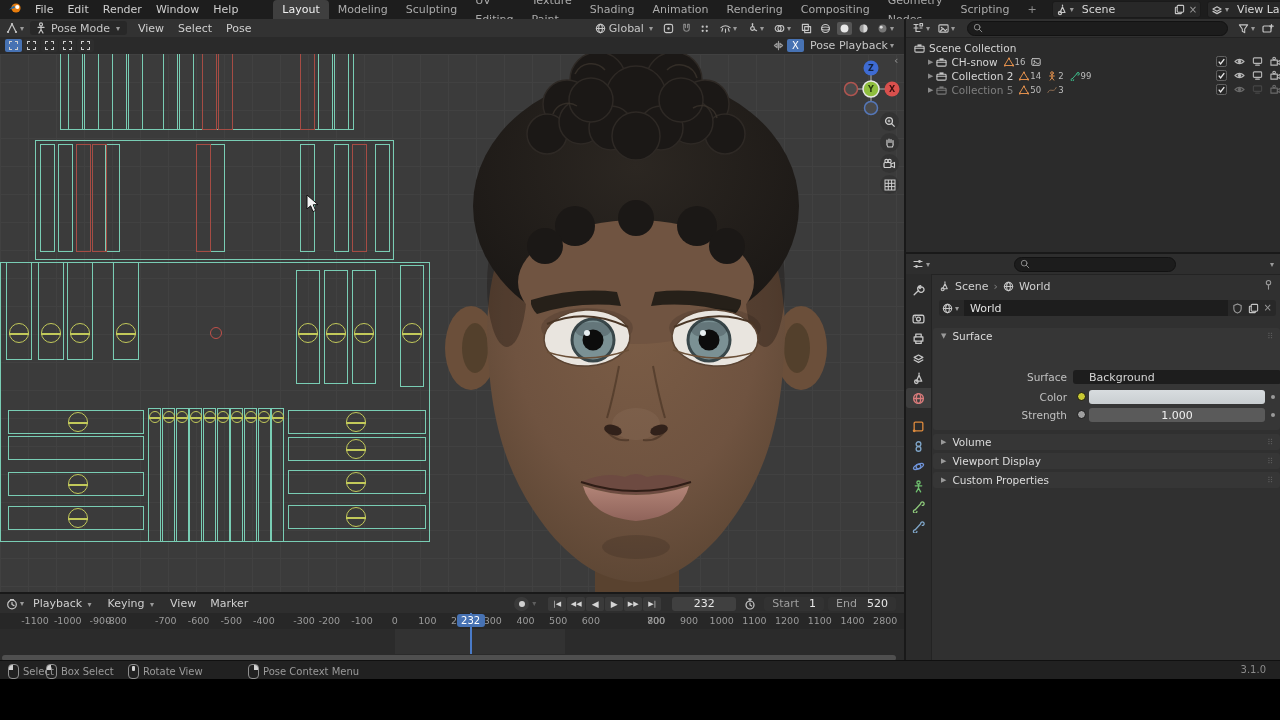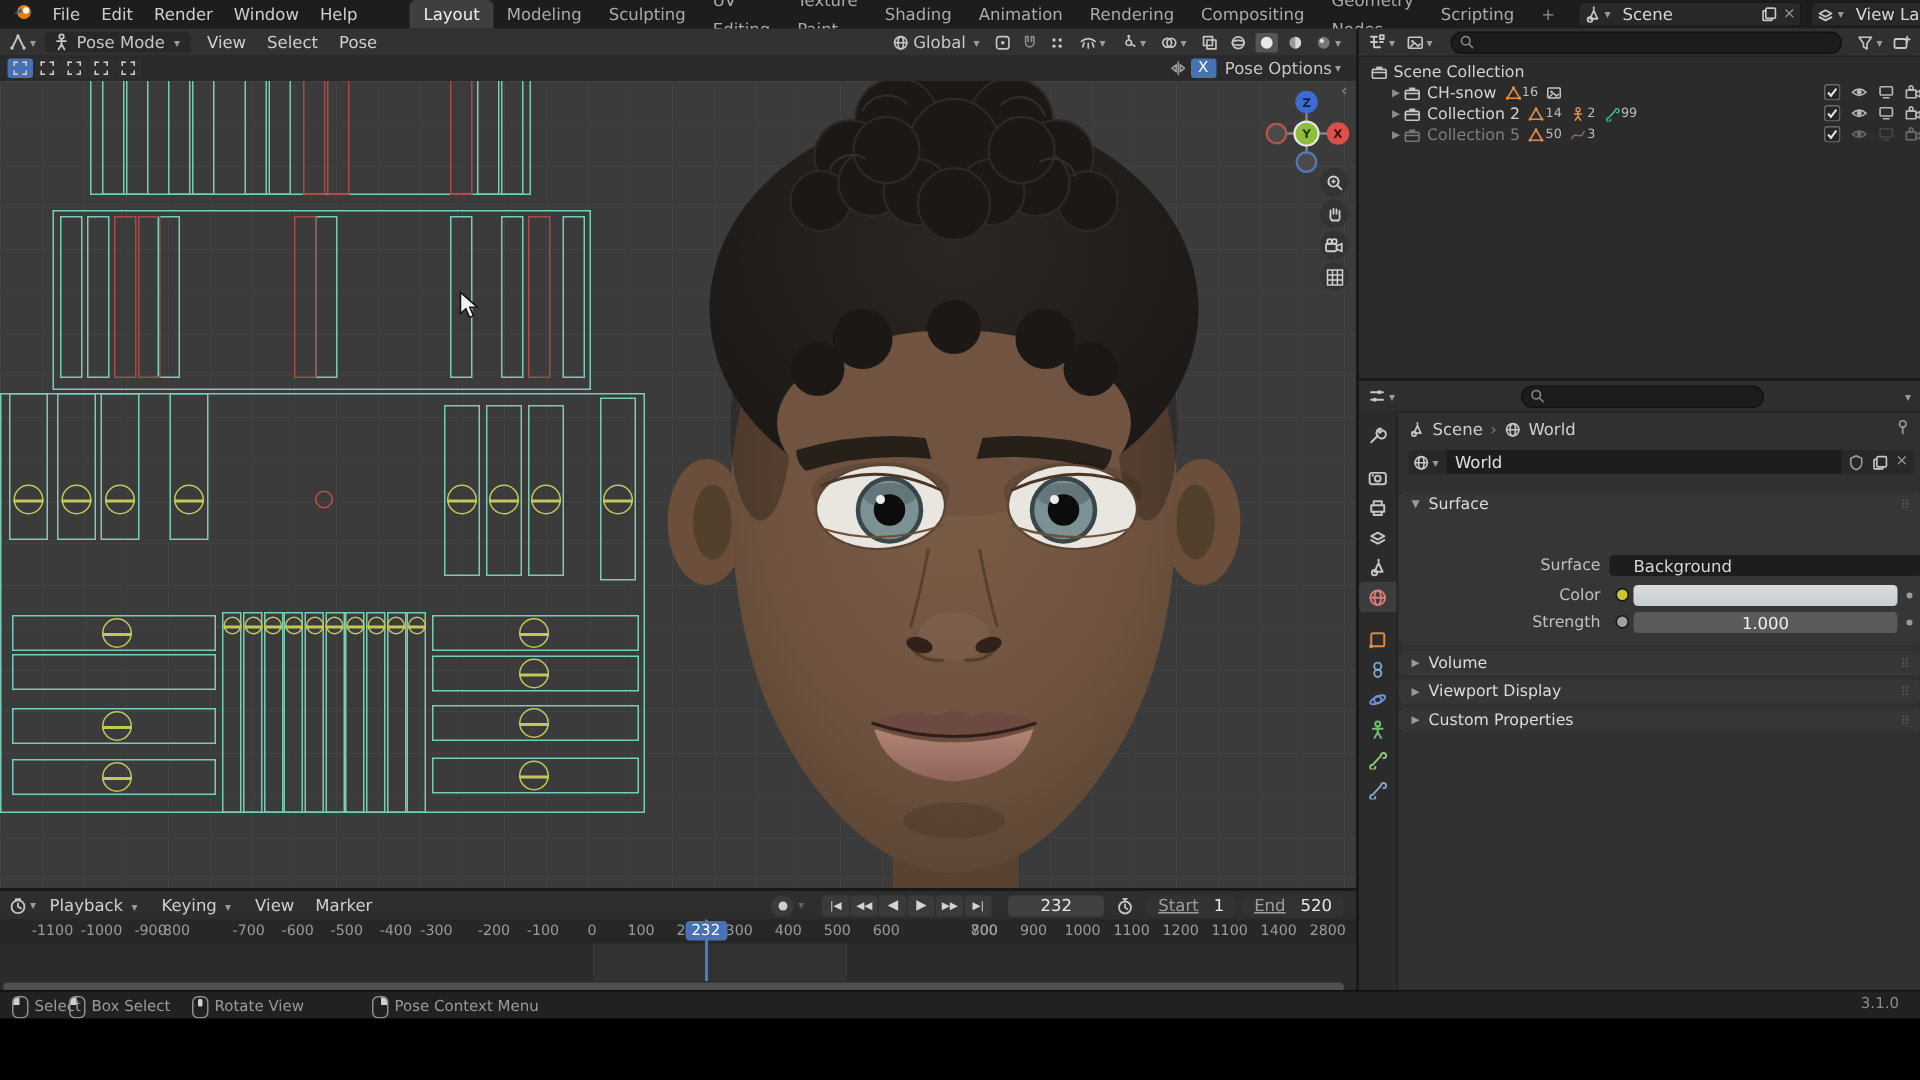--- a/index.html
+++ b/index.html
@@ -67,21 +67,21 @@
   .deco-dot{position:absolute;width:4px;height:4px;border-radius:50%;background:#9a9a9a;}
   .usenodes{background:#4772b3;color:#fff;border-radius:3px;height:14px;display:flex;align-items:center;justify-content:center;font-size:10.5px;}
   
   #timeline{left:0;top:592px;width:904px;height:68px;background:#2b2b2b;border-top:2px solid #191919;}
   #tl-header{position:absolute;left:0;top:0;width:904px;height:19px;background:#2e2e2e;border-bottom:1px solid #222;display:flex;align-items:center;}
   #tl-ruler{position:absolute;left:0;top:19px;width:904px;height:16px;background:#272727;border-bottom:1px solid #222;}
   #tl-track{position:absolute;left:0;top:35px;width:904px;height:25px;background:#2b2b2b;}
   .tick{position:absolute;top:2px;transform:translateX(-50%);font-size:9.5px;color:#9b9b9b;}
   .t-btn{width:18px;height:14px;background:#3a3a3a;border-radius:2px;margin-right:1px;display:flex;align-items:center;justify-content:center;font-size:7px;color:#d5d5d5;}
   .pill{display:flex;align-items:center;background:#323232;border-radius:3px;height:14px;padding:0 8px;}
-  .pill .plabel{color:#9f9f9f;margin-right:10px;text-decoration:underline;}
+  .pill .plabel{color:#9f9f9f;margin-right:10px;}
   .pill .pval{color:#e8e8e8;}
   
   #statusbar{left:0;top:660px;width:1280px;height:19px;background:#212121;border-top:1px solid #101010;}
   .hint{position:absolute;top:3px;display:flex;align-items:center;color:#9a9a9a;font-size:10px;}
   .mouse{width:9px;height:13px;border:1px solid #8f8f8f;border-radius:4px;position:relative;margin-right:4px;}
   .mouse i{position:absolute;background:#d0d0d0;}
   .mouse.m-left i{left:0;top:0;width:4px;height:5px;border-radius:3px 0 0 0;}
   .mouse.m-mid i{left:3px;top:1px;width:3px;height:5px;border-radius:1px;}
   .mouse.m-right i{right:0;top:0;width:4px;height:5px;border-radius:0 3px 0 0;}
   #blackbar{left:0;top:679px;width:1280px;height:41px;background:#000;}
@@ -284,21 +284,21 @@
         </span>
       </span>
     <span style="flex:1"></span>
     <span id="ic-mirror">
         <svg width="11" height="11" viewBox="0 0 12 12" style="display:block">
           <path d="M6 1.5 V10.5 M4.5 3.5 L1.5 6 L4.5 8.5 Z M7.5 3.5 L10.5 6 L7.5 8.5 Z" stroke="#9a9a9a" stroke-width="1.2" fill="none" stroke-linecap="round" stroke-linejoin="round"></path>
         </svg>
       </span>
     <span class="xmirror" style="margin:0 6px 0 3px">X</span>
     <span class="row" style="margin-right:8px">
-      <span>Pose Options</span>
+      <span>Pose Playback</span>
         <span class="chev">▾</span>
     </span>
   </div>
 
   <div class="r" id="vp-canvas">
     <div id="bone-layer" class="r" style="left:0;top:0;width:904px;height:538px">
         <div class="bone-frame" style="left: 60px; top: -76px; width: 292px; height: 150px;"></div>
         <div class="bone-frame" style="left: 35px; top: 86px; width: 357px; height: 118px;"></div>
         <div class="bone-frame" style="left: 0px; top: 208px; width: 428px; height: 278px;"></div>
         <div class="bone-box" style="left: 68px; top: -16px; width: 13px; height: 90px;"></div>
@@ -1027,21 +1027,21 @@
     </div>
     <div id="tl-ruler">
         <span class="tick" style="left: 35px;">-1100</span>
         <span class="tick" style="left: 67.7px;">-1000</span>
         <span class="tick" style="left: 100.4px;">-900</span>
         <span class="tick" style="left: 116px;">-800</span>
         <span class="tick" style="left: 165.8px;">-700</span>
         <span class="tick" style="left: 198.5px;">-600</span>
         <span class="tick" style="left: 231.2px;">-500</span>
         <span class="tick" style="left: 263.9px;">-400</span>
-        <span class="tick" style="left: 291px; text-align: right;">-300</span>
+        <span class="tick" style="left: 304px; text-align: right;">-300</span>
         <span class="tick" style="left: 329.3px;">-200</span>
         <span class="tick" style="left: 362px;">-100</span>
         <span class="tick" style="left: 394.7px;">0</span>
         <span class="tick" style="left: 427.4px;">100</span>
         <span class="tick" style="left: 460.1px;">200</span>
         <span class="tick" style="left: 492.8px;">300</span>
         <span class="tick" style="left: 525.5px;">400</span>
         <span class="tick" style="left: 558.2px;">500</span>
         <span class="tick" style="left: 590.9px;">600</span>
         <span class="tick" style="left: 656px;">700</span>

